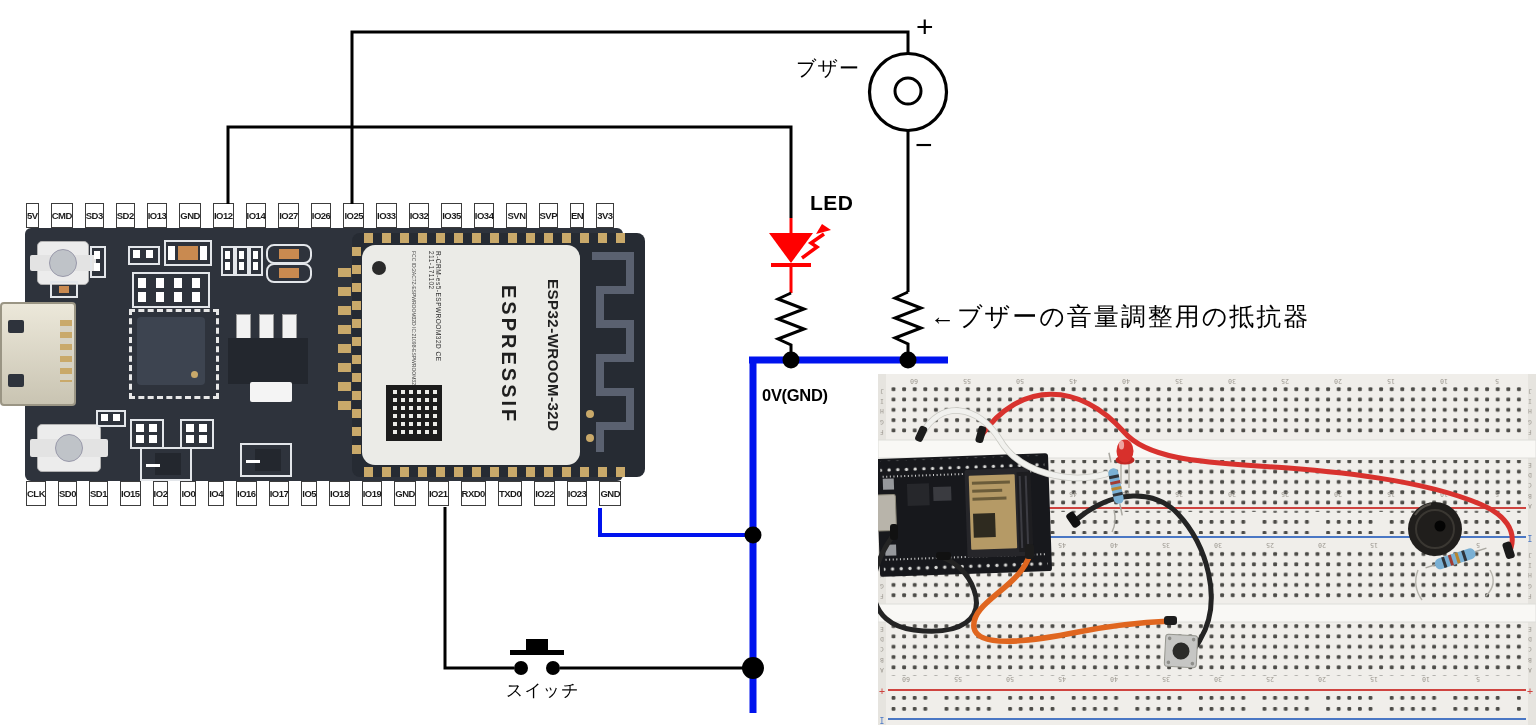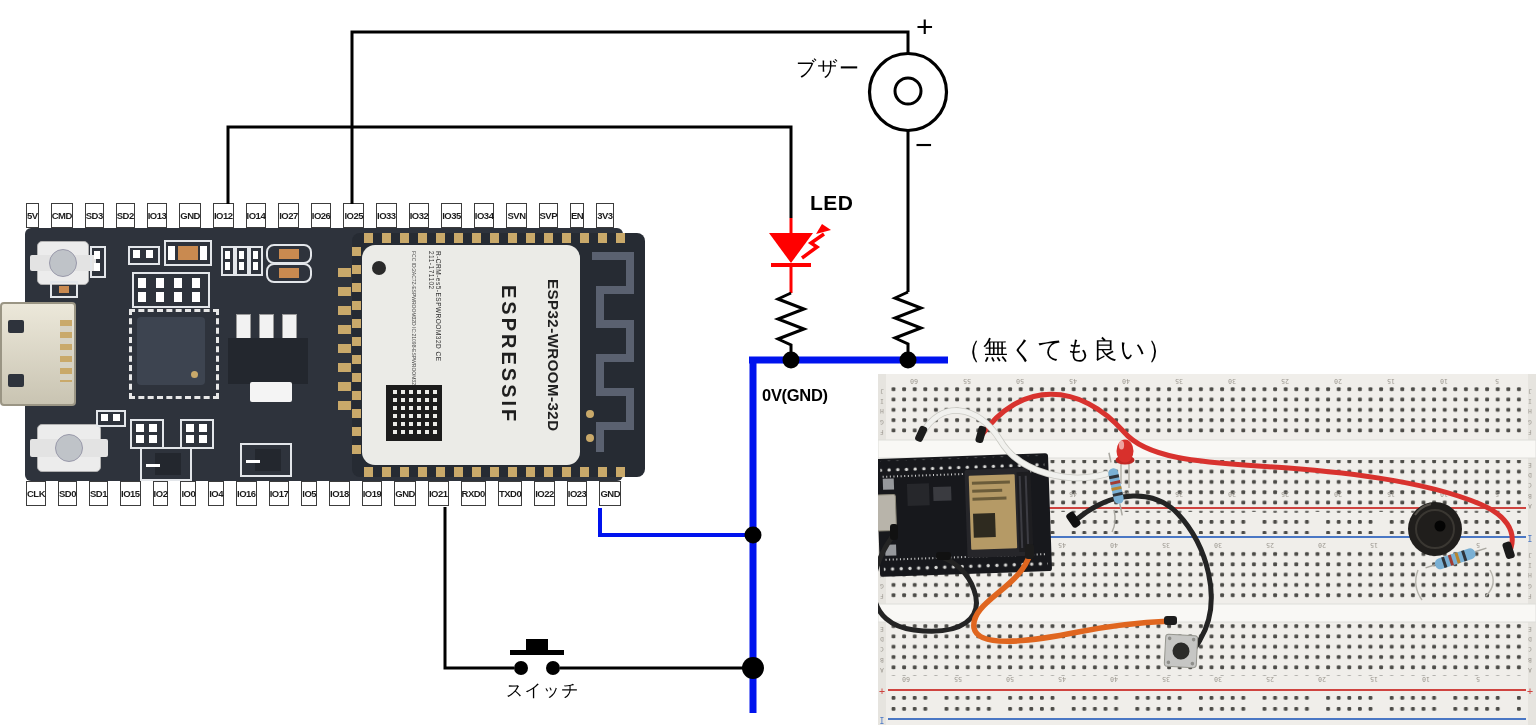--- a/index.html
+++ b/index.html
@@ -216,21 +216,21 @@
     <rect x="510" y="650" width="54" height="5"></rect>
     <rect x="526" y="639" width="22" height="11"></rect>
   </svg>
 
   <div class="lbl lbl-buzzer">ブザー</div>
   <div class="lbl lbl-plus">+</div>
   <div class="lbl lbl-minus">−</div>
   <div class="lbl lbl-led">LED</div>
   <div class="lbl lbl-gnd">0V(GND)</div>
   <div class="lbl lbl-switch">スイッチ</div>
-  <div class="lbl lbl-note2">（無くても良い）</div>
+  <div class="lbl lbl-note1">←ブザーの音量調整用の抵抗器</div>
 
   <div class="photo">
     <svg id="bb" width="658" height="351" viewBox="0 0 658 351">
       <defs>
         <pattern id="holes" width="10.6" height="10.3" patternUnits="userSpaceOnUse">
           <rect x="3" y="3" width="3.8" height="3.8" rx="1" fill="#4c4b47"></rect>
         </pattern>
         <pattern id="holes5" width="63.6" height="11" patternUnits="userSpaceOnUse">
           <rect x="3" y="3" width="3.8" height="3.8" rx="1" fill="#4c4b47"></rect>
           <rect x="13.6" y="3" width="3.8" height="3.8" rx="1" fill="#4c4b47"></rect>

